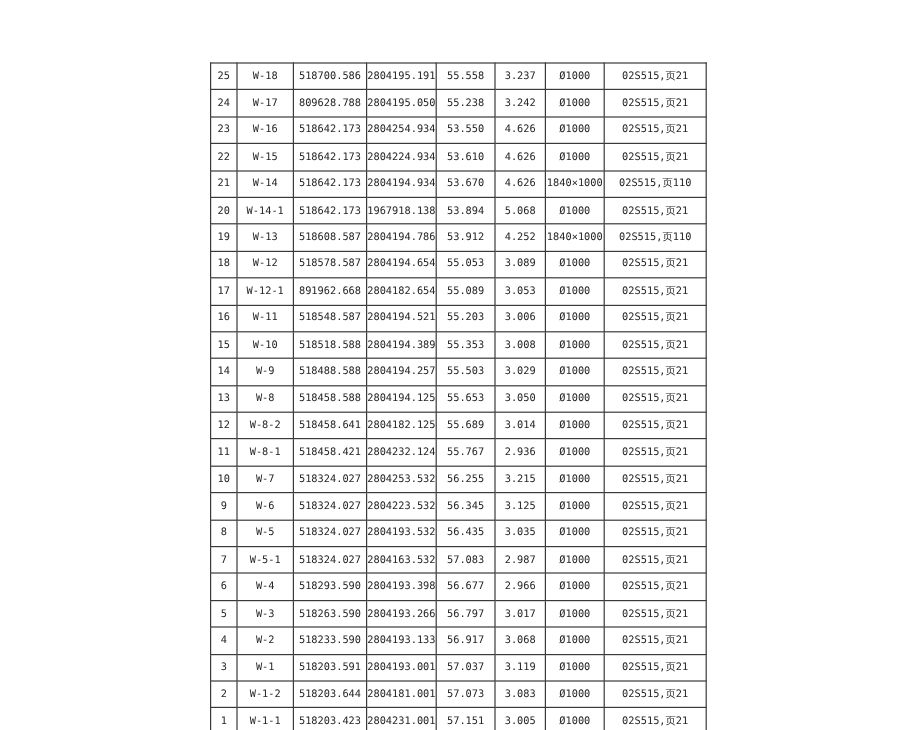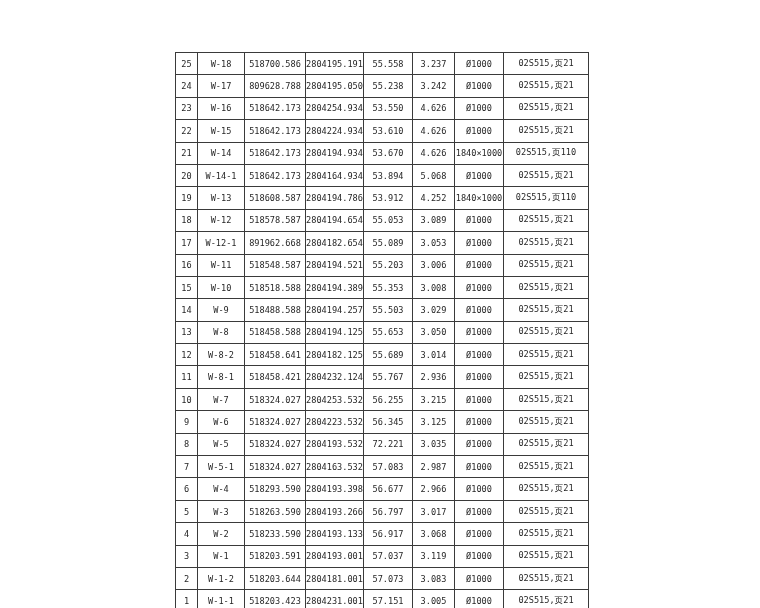--- a/index.html
+++ b/index.html
@@ -120,21 +120,21 @@
           <td>2804194.934</td>
           <td>53.670</td>
           <td>4.626</td>
           <td>1840×1000</td>
           <td>02S515,页110</td>
         </tr>
         <tr>
           <td>20</td>
           <td>W-14-1</td>
           <td>518642.173</td>
-          <td>2804164.934</td>
+          <td>1967918.138</td>
           <td>53.894</td>
           <td>5.068</td>
           <td>Ø1000</td>
           <td>02S515,页21</td>
         </tr>
         <tr>
           <td>19</td>
           <td>W-13</td>
           <td>518608.587</td>
           <td>2804194.786</td>
@@ -241,21 +241,21 @@
           <td>56.345</td>
           <td>3.125</td>
           <td>Ø1000</td>
           <td>02S515,页21</td>
         </tr>
         <tr>
           <td>8</td>
           <td>W-5</td>
           <td>518324.027</td>
           <td>2804193.532</td>
-          <td>72.221</td>
+          <td>56.435</td>
           <td>3.035</td>
           <td>Ø1000</td>
           <td>02S515,页21</td>
         </tr>
         <tr>
           <td>7</td>
           <td>W-5-1</td>
           <td>518324.027</td>
           <td>2804163.532</td>
           <td>57.083</td>

